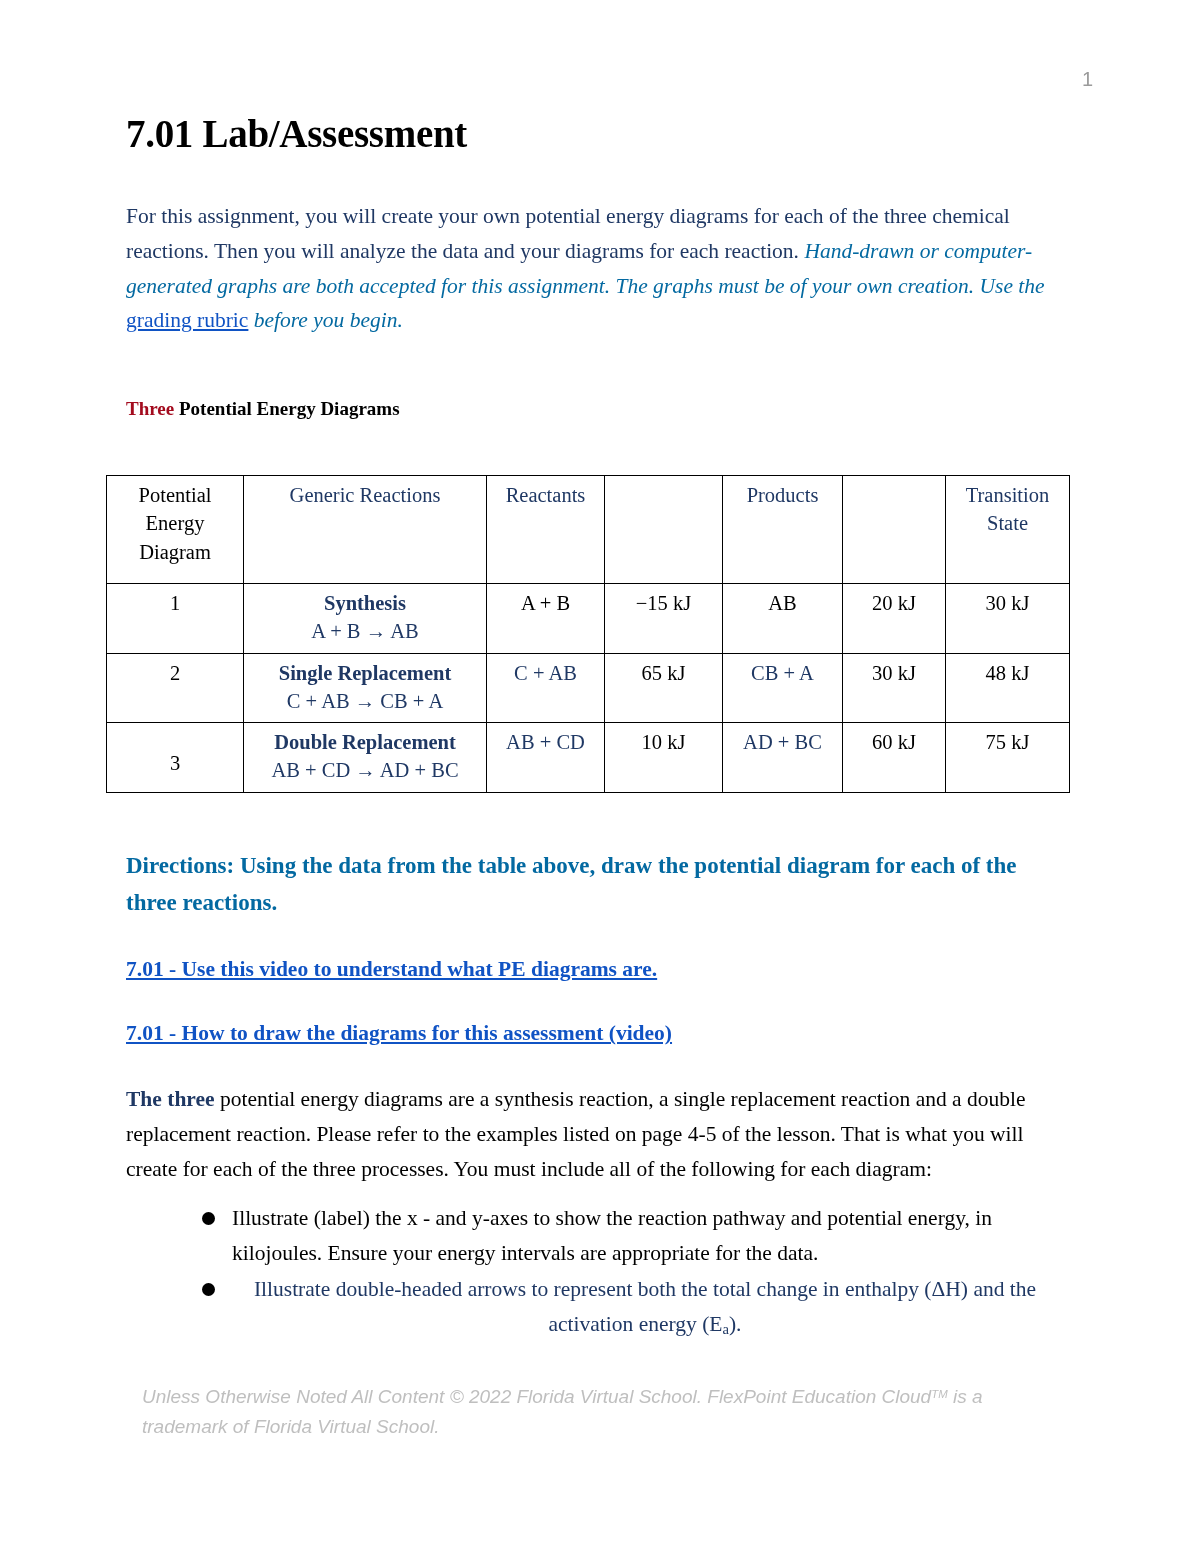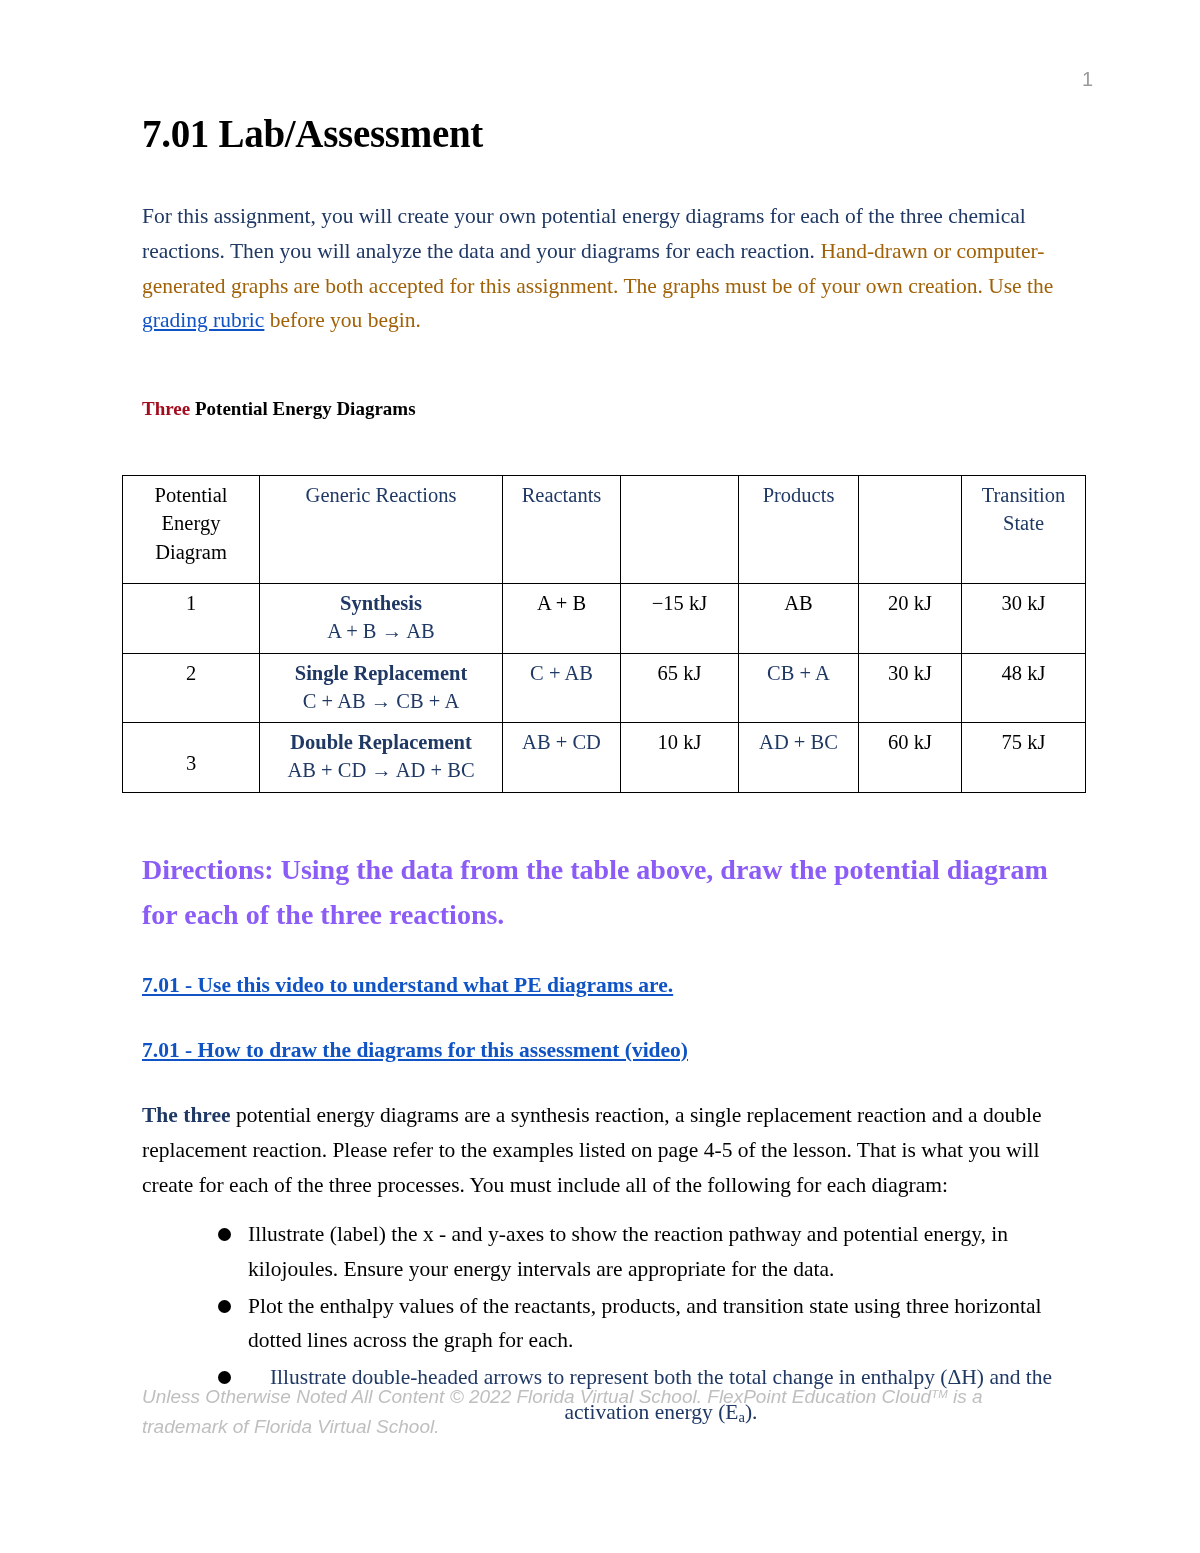--- a/index.html
+++ b/index.html
@@ -28,42 +28,42 @@
     left: 1082px;
     font-size: 20px;
     color: #9b9b9b;
     font-family: "Liberation Sans", sans-serif;
     letter-spacing: 0;
   }
 
   
   .content {
     position: absolute;
-    left: 142px;
+    left: 126px;
     top: 112px;
     width: 932px;
   }
 
   h1.doc-title {
     font-size: 39px;
     font-weight: bold;
     margin: 0 0 0 0;
     letter-spacing: -0.3px;
     color: #000000;
     line-height: 1.15;
   }
 
   p.intro {
     font-size: 21.5px;
     line-height: 1.62;
     margin: 42px 0 0 0;
     color: #1f3864;
     text-align: left;
   }
-  .t-red { color: #a16207; }
+  .t-red { color: #0369a1; font-style: italic; }
   .t-navy { color: #1f3864; }
   .link {
     color: #1053c4;
     text-decoration: underline;
   }
 
   h2.section-title {
     font-size: 19px;
     font-weight: bold;
     margin: 60px 0 0 0;
@@ -110,24 +110,24 @@
   td.nvy { color: #1f3864; }
 
   tr.r1 td { height: 52px; }
   tr.r2 td { height: 52px; }
   tr.r3 td { height: 62px; }
   tr.r3 td.num { vertical-align: bottom; padding-bottom: 14px; }
   tr.r3 td.prod { line-height: 1.38; }
 
   
   p.directions {
-    font-size: 28px;
+    font-size: 23px;
     line-height: 1.62;
     font-weight: bold;
-    color: #8b5cf6;
+    color: #0369a1;
     margin: 54px 0 0 0;
   }
 
   p.vidlink {
     font-size: 21.5px;
     line-height: 1.5;
     font-weight: bold;
     margin: 32px 0 0 0;
   }
   p.vidlink a, p.vidlink span.lnk {
@@ -263,21 +263,20 @@
     <p class="directions">Directions:  Using the data from the table above, draw the potential diagram for each of the three reactions.</p>
 
     <p class="vidlink"><span class="lnk">7.01 - Use this video to understand what PE diagrams are.</span></p>
 
     <p class="vidlink"><span class="lnk">7.01 - How to draw the diagrams for this assessment (video)</span></p>
 
     <p class="body-par"><span class="lead">The three</span><span> potential energy diagrams are a synthesis reaction, a single replacement reaction and a double replacement reaction.  Please refer to the examples listed on page 4-5 of the lesson.  That is what you will create for each of the three processes.  You must include all of the following for each diagram:</span></p>
 
     <ul class="req-list">
       <li><span class="dot"></span><span>Illustrate (label) the x - and y-axes to show the reaction pathway and potential energy, in kilojoules. Ensure your energy intervals are appropriate for the data.</span></li>
-      <li><span class="dot"></span><span>Plot the enthalpy values of the reactants, products, and transition state using three horizontal dotted lines across the graph for each.</span></li>
       <li class="navy"><span class="dot"></span><span>Illustrate double-headed arrows to represent both the total change in enthalpy (ΔH) and the activation energy (E</span><sub>a</sub><span>).</span></li>
     </ul>
 
   </div>
 
   <div class="footer"><span>Unless Otherwise Noted All Content © 2022 Florida Virtual School. FlexPoint Education Cloud</span><sup>TM</sup><span> is a trademark of Florida Virtual School.</span></div>
 
 </div>
 
 </body></html>

